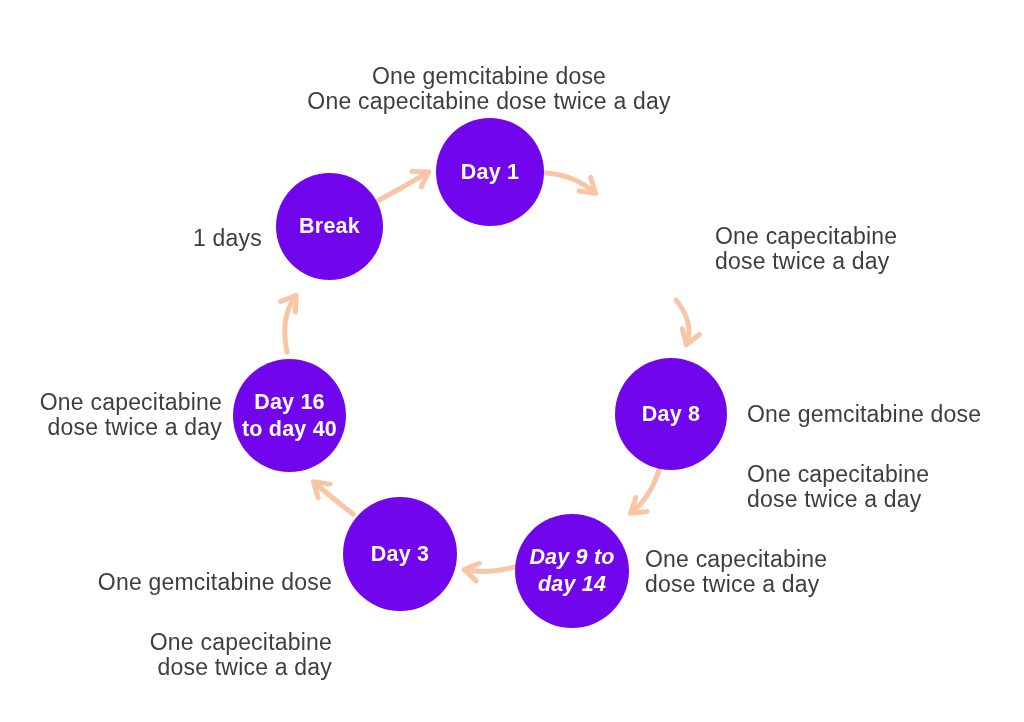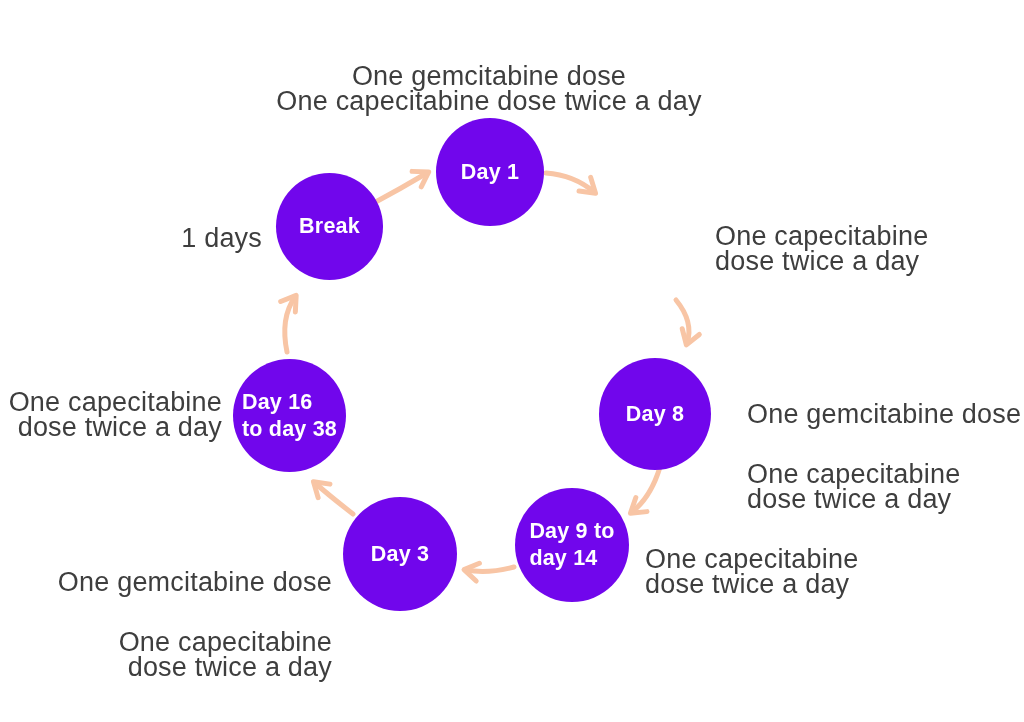--- a/index.html
+++ b/index.html
@@ -34,39 +34,39 @@
   }
 
   .node {
     position: absolute;
     border-radius: 50%;
     background: var(--circle-fill);
     color: var(--circle-text);
     display: flex;
     align-items: center;
     justify-content: center;
-    text-align: left;
+    text-align: center;
     font-weight: bold;
     font-size: 21.5px;
     line-height: 1.25;
     letter-spacing: 0.2px;
     white-space: pre-line;
   }
   .n-day1  { left: 436px; top: 118px; width: 108px; height: 108px; }
   .n-day2  { left: 591px; top: 192px; width: 113px; height: 113px; }
-  .n-day8  { left: 599px; top: 358px; width: 112px; height: 112px; }
-  .n-day9  { left: 515px; top: 488px; width: 114px; height: 114px; }
+  .n-day8  { left: 615px; top: 358px; width: 112px; height: 112px; }
+  .n-day9  { left: 515px; top: 514px; width: 114px; height: 114px; font-style: italic; }
   .n-day15 { left: 343px; top: 497px; width: 114px; height: 114px; }
   .n-day16 { left: 233px; top: 359px; width: 113px; height: 113px; }
   .n-break { left: 276px; top: 173px; width: 107px; height: 107px; }
 
   .ann {
     position: absolute;
     color: var(--annotation-text);
-    font-size: 27px;
+    font-size: 23px;
     line-height: 25px;
     letter-spacing: 0.2px;
     white-space: pre-line;
   }
   .ann-para + .ann-para { margin-top: 10px; }
   .ann-top   { left: 264px; top: 64px;  width: 450px; text-align: center; }
   .ann-day2  { left: 715px; top: 224px; text-align: left; }
   .ann-day8  { left: 747px; top: 377px; text-align: left; }
   .ann-day9  { left: 645px; top: 547px; text-align: left; }
   .ann-day15 { right: 692px; top: 545px; width: 300px; text-align: right; }
@@ -92,21 +92,21 @@
     <path class="link" d="M 353 514 Q 331 497 315 483" marker-end="url(#arrowhead)"></path>
     <path class="link" d="M 287 352 Q 280 318 295 297" marker-end="url(#arrowhead)"></path>
   </svg>
 
   <div class="node n-day1"><span>Day 1</span></div>
   <div class="node n-day8"><span>Day 8</span></div>
   <div class="node n-day9"><span>Day 9 to
 day 14</span></div>
   <div class="node n-day15"><span>Day 3</span></div>
   <div class="node n-day16"><span>Day 16
-to day 38</span></div>
+to day 40</span></div>
   <div class="node n-break"><span>Break</span></div>
 
   <div class="ann ann-top">One gemcitabine dose
 One capecitabine dose twice a day</div>
   <div class="ann ann-day2">One capecitabine
 dose twice a day</div>
   <div class="ann ann-day8">
     <div class="ann-para">One gemcitabine dose</div>
     <div class="ann-para">One capecitabine
 dose twice a day</div>

